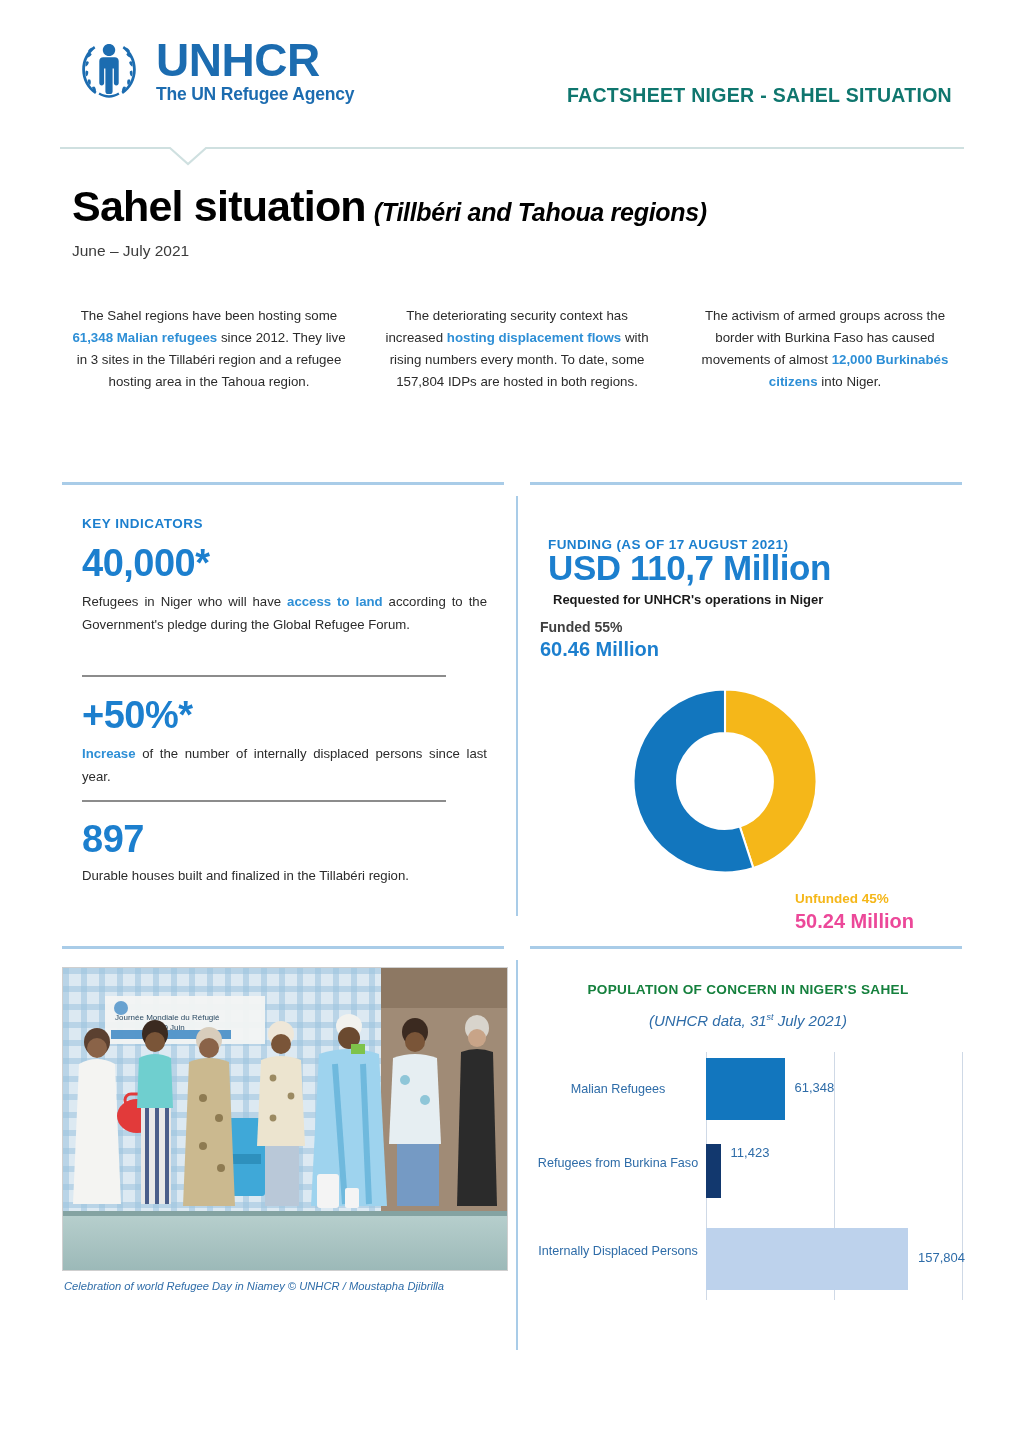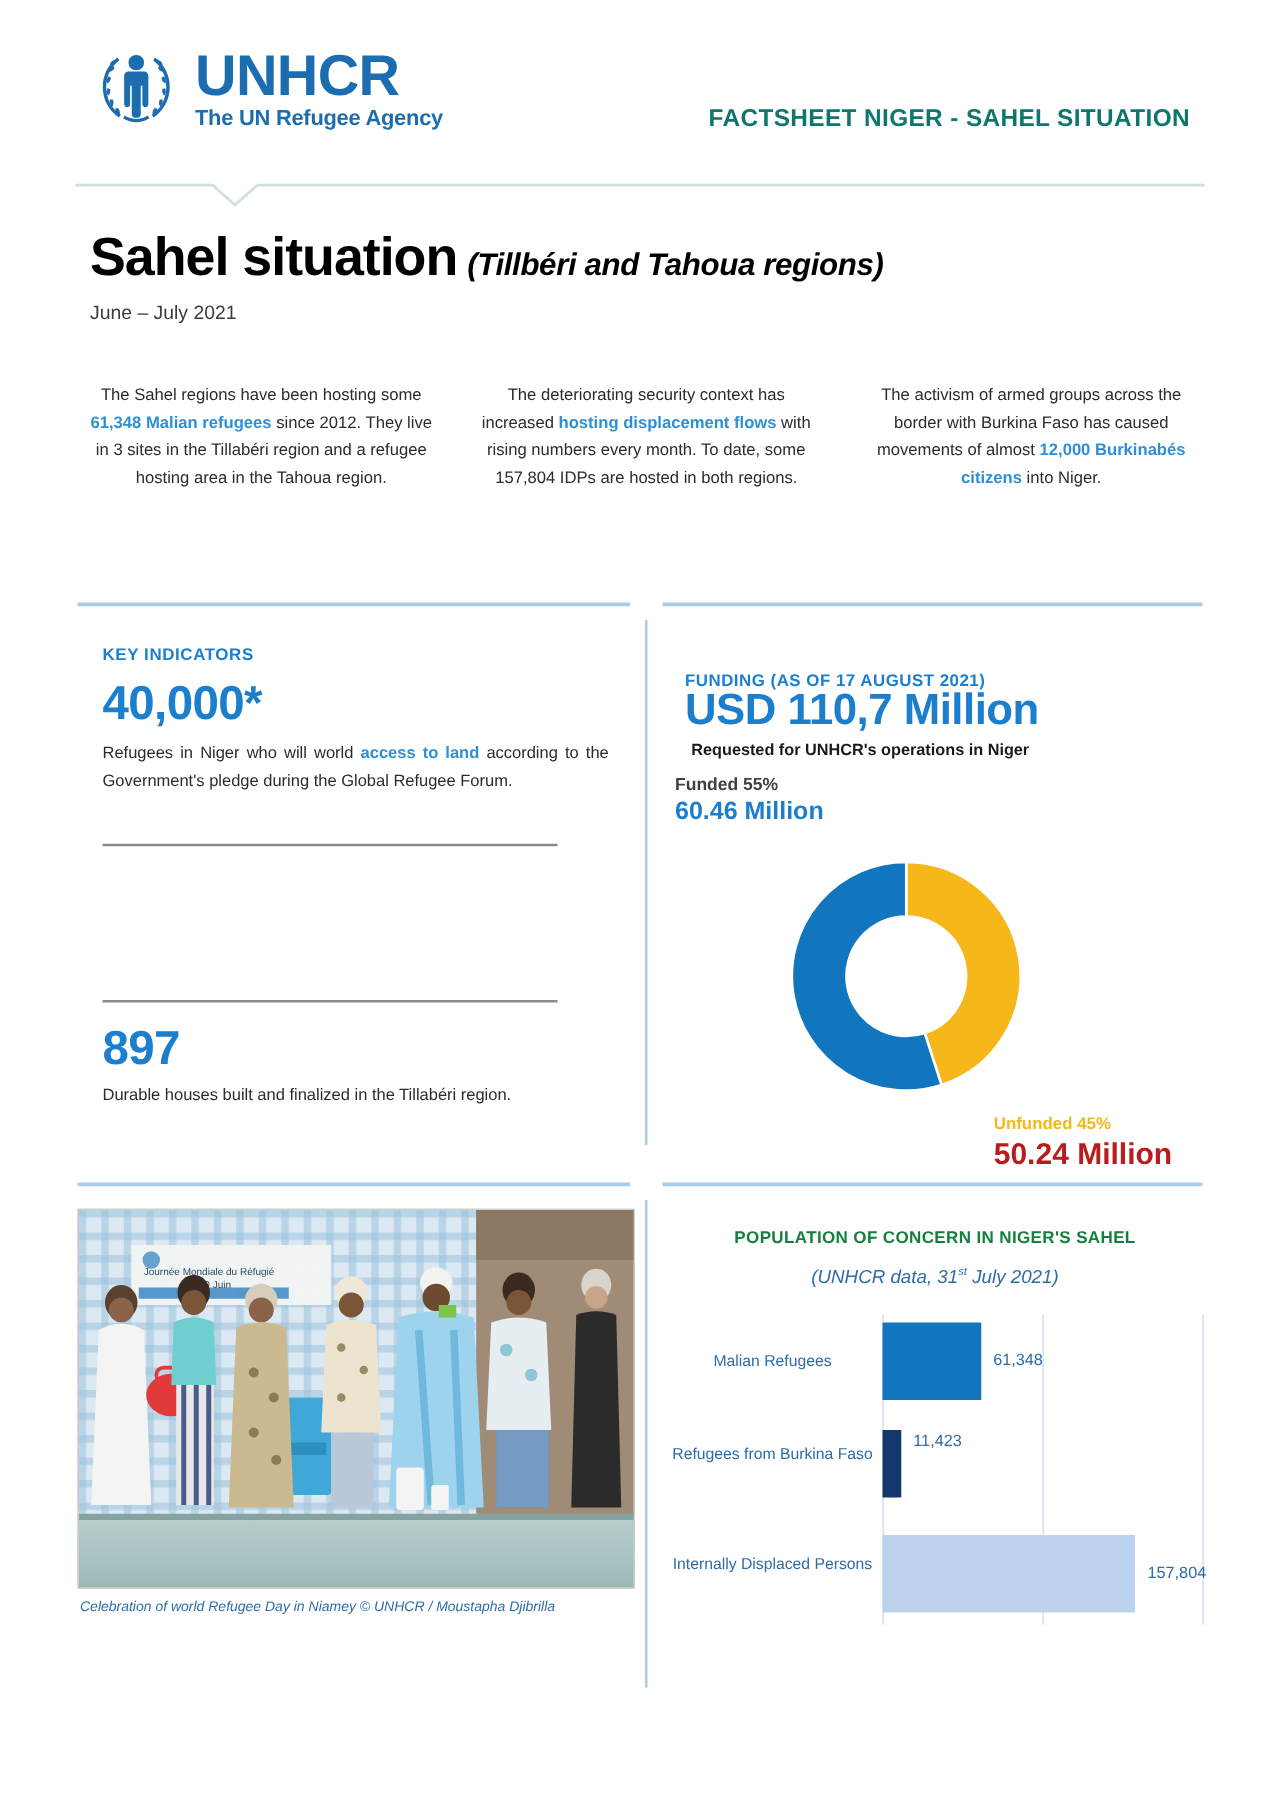--- a/index.html
+++ b/index.html
@@ -96,21 +96,21 @@
     position:absolute; left:540px; top:638px;
     font-size:20px; font-weight:bold; color:#1c7fce;
   }
   .donut { position:absolute; left:621px; top:677px; width:208px; height:208px; }
   .fund-unfunded-pct {
     position:absolute; left:795px; top:891px;
     font-size:13.5px; font-weight:bold; color:#f5b719;
   }
   .fund-unfunded-amt {
     position:absolute; left:795px; top:910px;
-    font-size:24px; font-weight:bold; color:#b91c1c;
+    font-size:20px; font-weight:bold; color:#ec4899;
   }
 
   
   .photo-frame {
     position:absolute; left:62px; top:967px; width:444px; height:302px;
     border:1px solid #cfcfcf; overflow:hidden; background:#b9c6c8;
   }
   .photo-canvas { position:absolute; inset:0; }
   .photo-caption {
     position:absolute; left:64px; top:1279px; width:446px;
@@ -187,24 +187,28 @@
   </div>
 
   <div class="rule-blue" style="left:62px; top:482px; width:442px;"></div>
   <div class="rule-blue" style="left:530px; top:482px; width:432px;"></div>
   <div class="v-div" style="left:516px; top:496px; height:420px;"></div>
 
   <div class="key-head">KEY INDICATORS</div>
 
   <div id="kpi1">
     <div class="kpi-num">40,000*</div>
-    <div class="kpi-desc" id="kpi1-desc"><span>Refugees in Niger who will world </span><span class="hl">access to land</span><span> according to the Government's pledge during the Global Refugee Forum.</span></div>
+    <div class="kpi-desc" id="kpi1-desc"><span>Refugees in Niger who will have </span><span class="hl">access to land</span><span> according to the Government's pledge during the Global Refugee Forum.</span></div>
   </div>
   <div class="rule-grey" style="left:82px; top:675px; width:364px;"></div>
 
+  <div id="kpi2">
+    <div class="kpi-num">+50%*</div>
+    <div class="kpi-desc" id="kpi2-desc"><span class="hl">Increase</span><span> of the number of internally displaced persons since last year.</span></div>
+  </div>
   <div class="rule-grey" style="left:82px; top:800px; width:364px;"></div>
 
   <div id="kpi3">
     <div class="kpi-num">897</div>
     <div class="kpi-desc" id="kpi3-desc"><span>Durable houses built and finalized in the Tillabéri region.</span></div>
   </div>
 
   <div class="fund-head">FUNDING (AS OF 17 AUGUST 2021)</div>
   <div class="fund-amount">USD 110,7 Million</div>
   <div class="fund-requested">Requested for UNHCR's operations in Niger</div>

